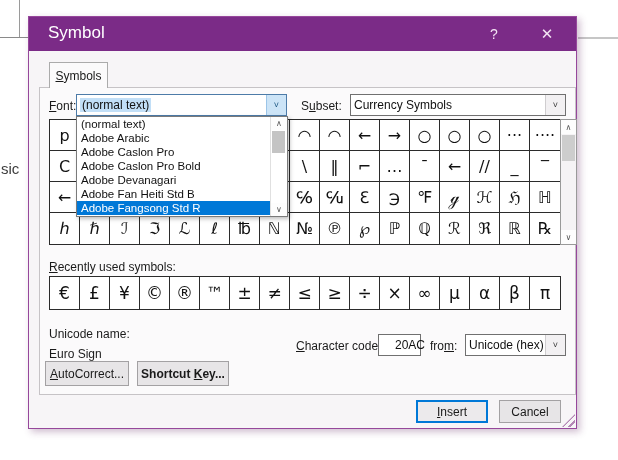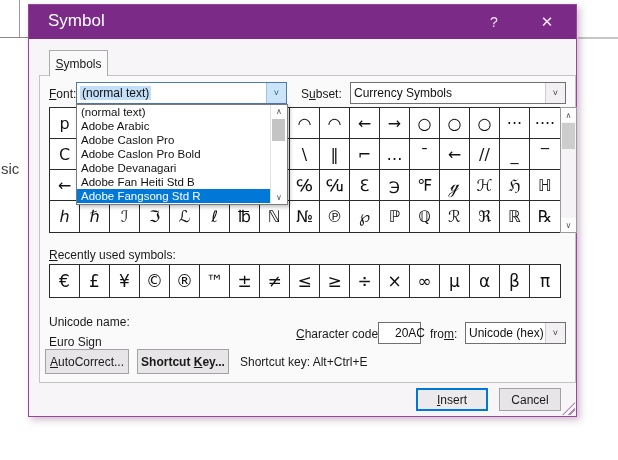--- a/index.html
+++ b/index.html
@@ -10,21 +10,21 @@
   body{font-family:"Liberation Sans",sans-serif;background:#fff;}
   .canvas{position:relative;width:618px;height:460px;background:#fff;overflow:hidden;}
 
   
   .bg-vline{position:absolute;left:19px;top:0;width:1px;height:37px;background:#9a9a9a;}
   .bg-hline-left{position:absolute;left:0;top:37px;width:28px;height:1px;background:#8a8a8a;}
   .bg-hline-right{position:absolute;left:578px;top:37px;width:40px;height:2px;background:#c6c6c6;}
   .bg-text{position:absolute;left:1px;top:160px;font-size:15px;color:#3d3d3d;}
 
   
-  .dialog{position:absolute;left:28px;top:4px;width:549px;height:413px;background:#f7f5f7;
+  .dialog{position:absolute;left:28px;top:16px;width:549px;height:413px;background:#f7f5f7;
           border:1px solid #96479b;box-shadow:3px 3px 7px rgba(100,40,100,.30);}
   .titlebar{position:absolute;left:0;top:0;width:100%;height:34px;background:var(--titlebar);
             display:flex;align-items:center;}
   .title{position:absolute;left:19px;top:6px;font-size:17px;color:#fff;}
   .cap-btn{position:absolute;top:0;width:36px;height:34px;display:flex;align-items:center;
            justify-content:center;color:#f3e4f4;font-size:14px;}
   .cap-help{left:447px;}
   .cap-close{left:500px;font-size:15px;}
 
   
@@ -266,21 +266,20 @@
       <div class="combo-text">Unicode (hex)</div>
       <div class="combo-arrow">˅</div>
     </div>
 
     <button class="btn btn-autocorrect">
       <span><span class="ul">A</span><span>utoCorrect...</span></span>
     </button>
     <button class="btn btn-shortcut">
       <span><span>Shortcut </span><span class="ul">K</span><span>ey...</span></span>
     </button>
-    <div class="lbl" style="left:211px;top:350px;">Shortcut key: Alt+Ctrl+E</div>
 
     <button class="btn btn-insert">
       <span><span class="ul">I</span><span>nsert</span></span>
     </button>
     <button class="btn btn-cancel">Cancel</button>
 
     <div class="grip"></div>
   </div>
 </div>
 

